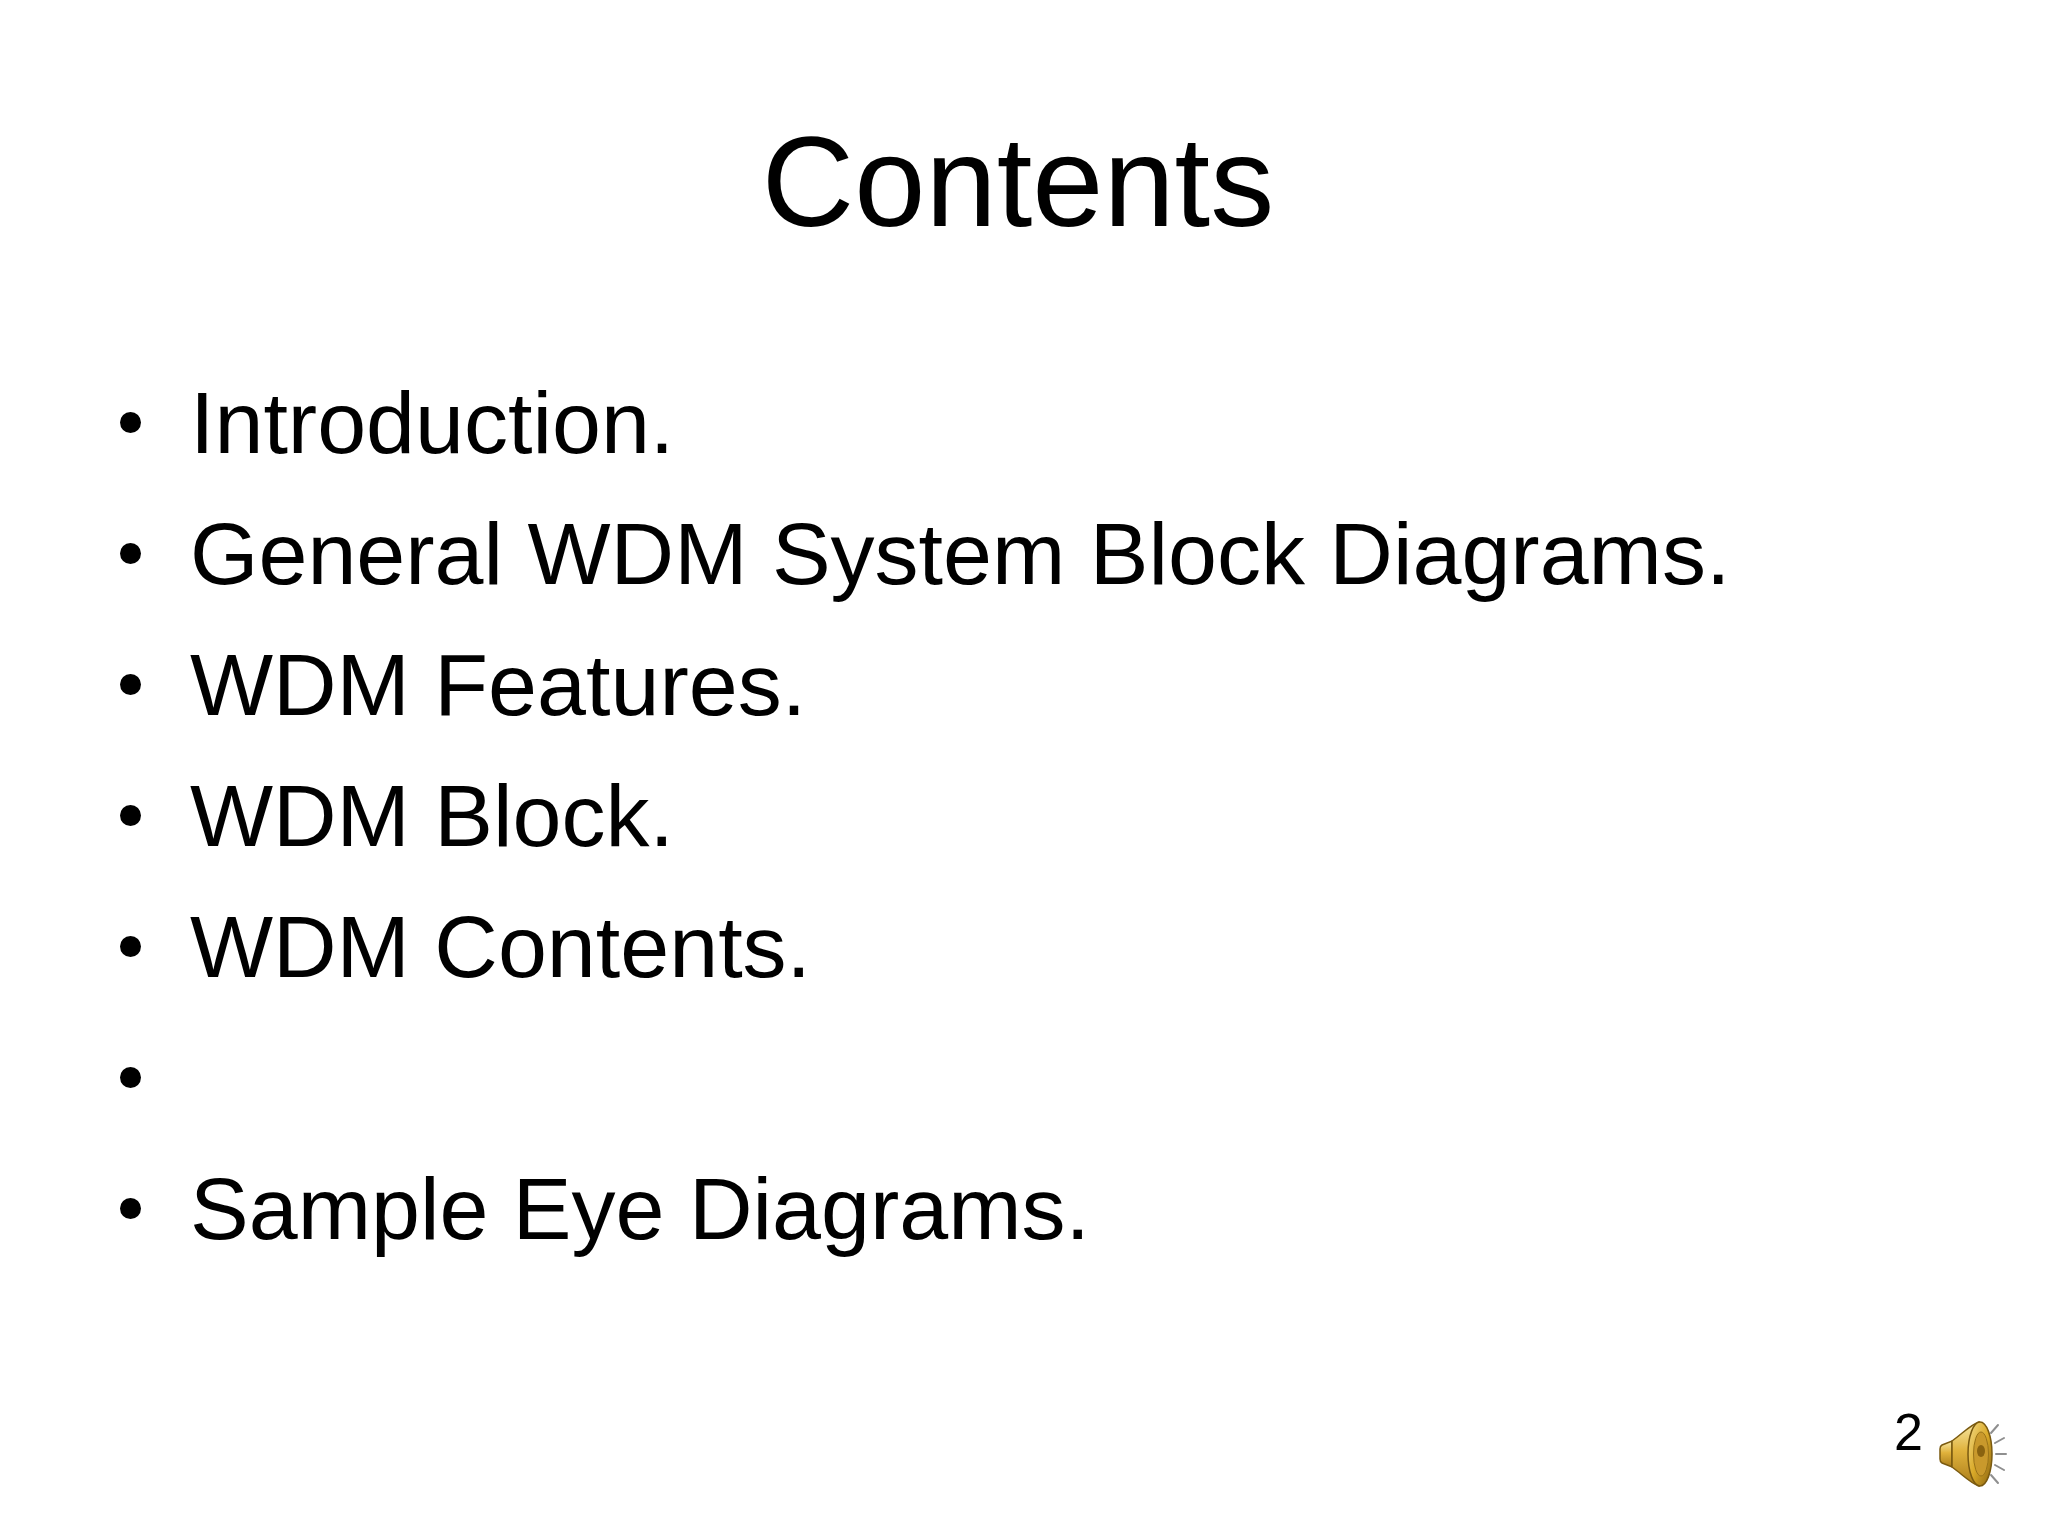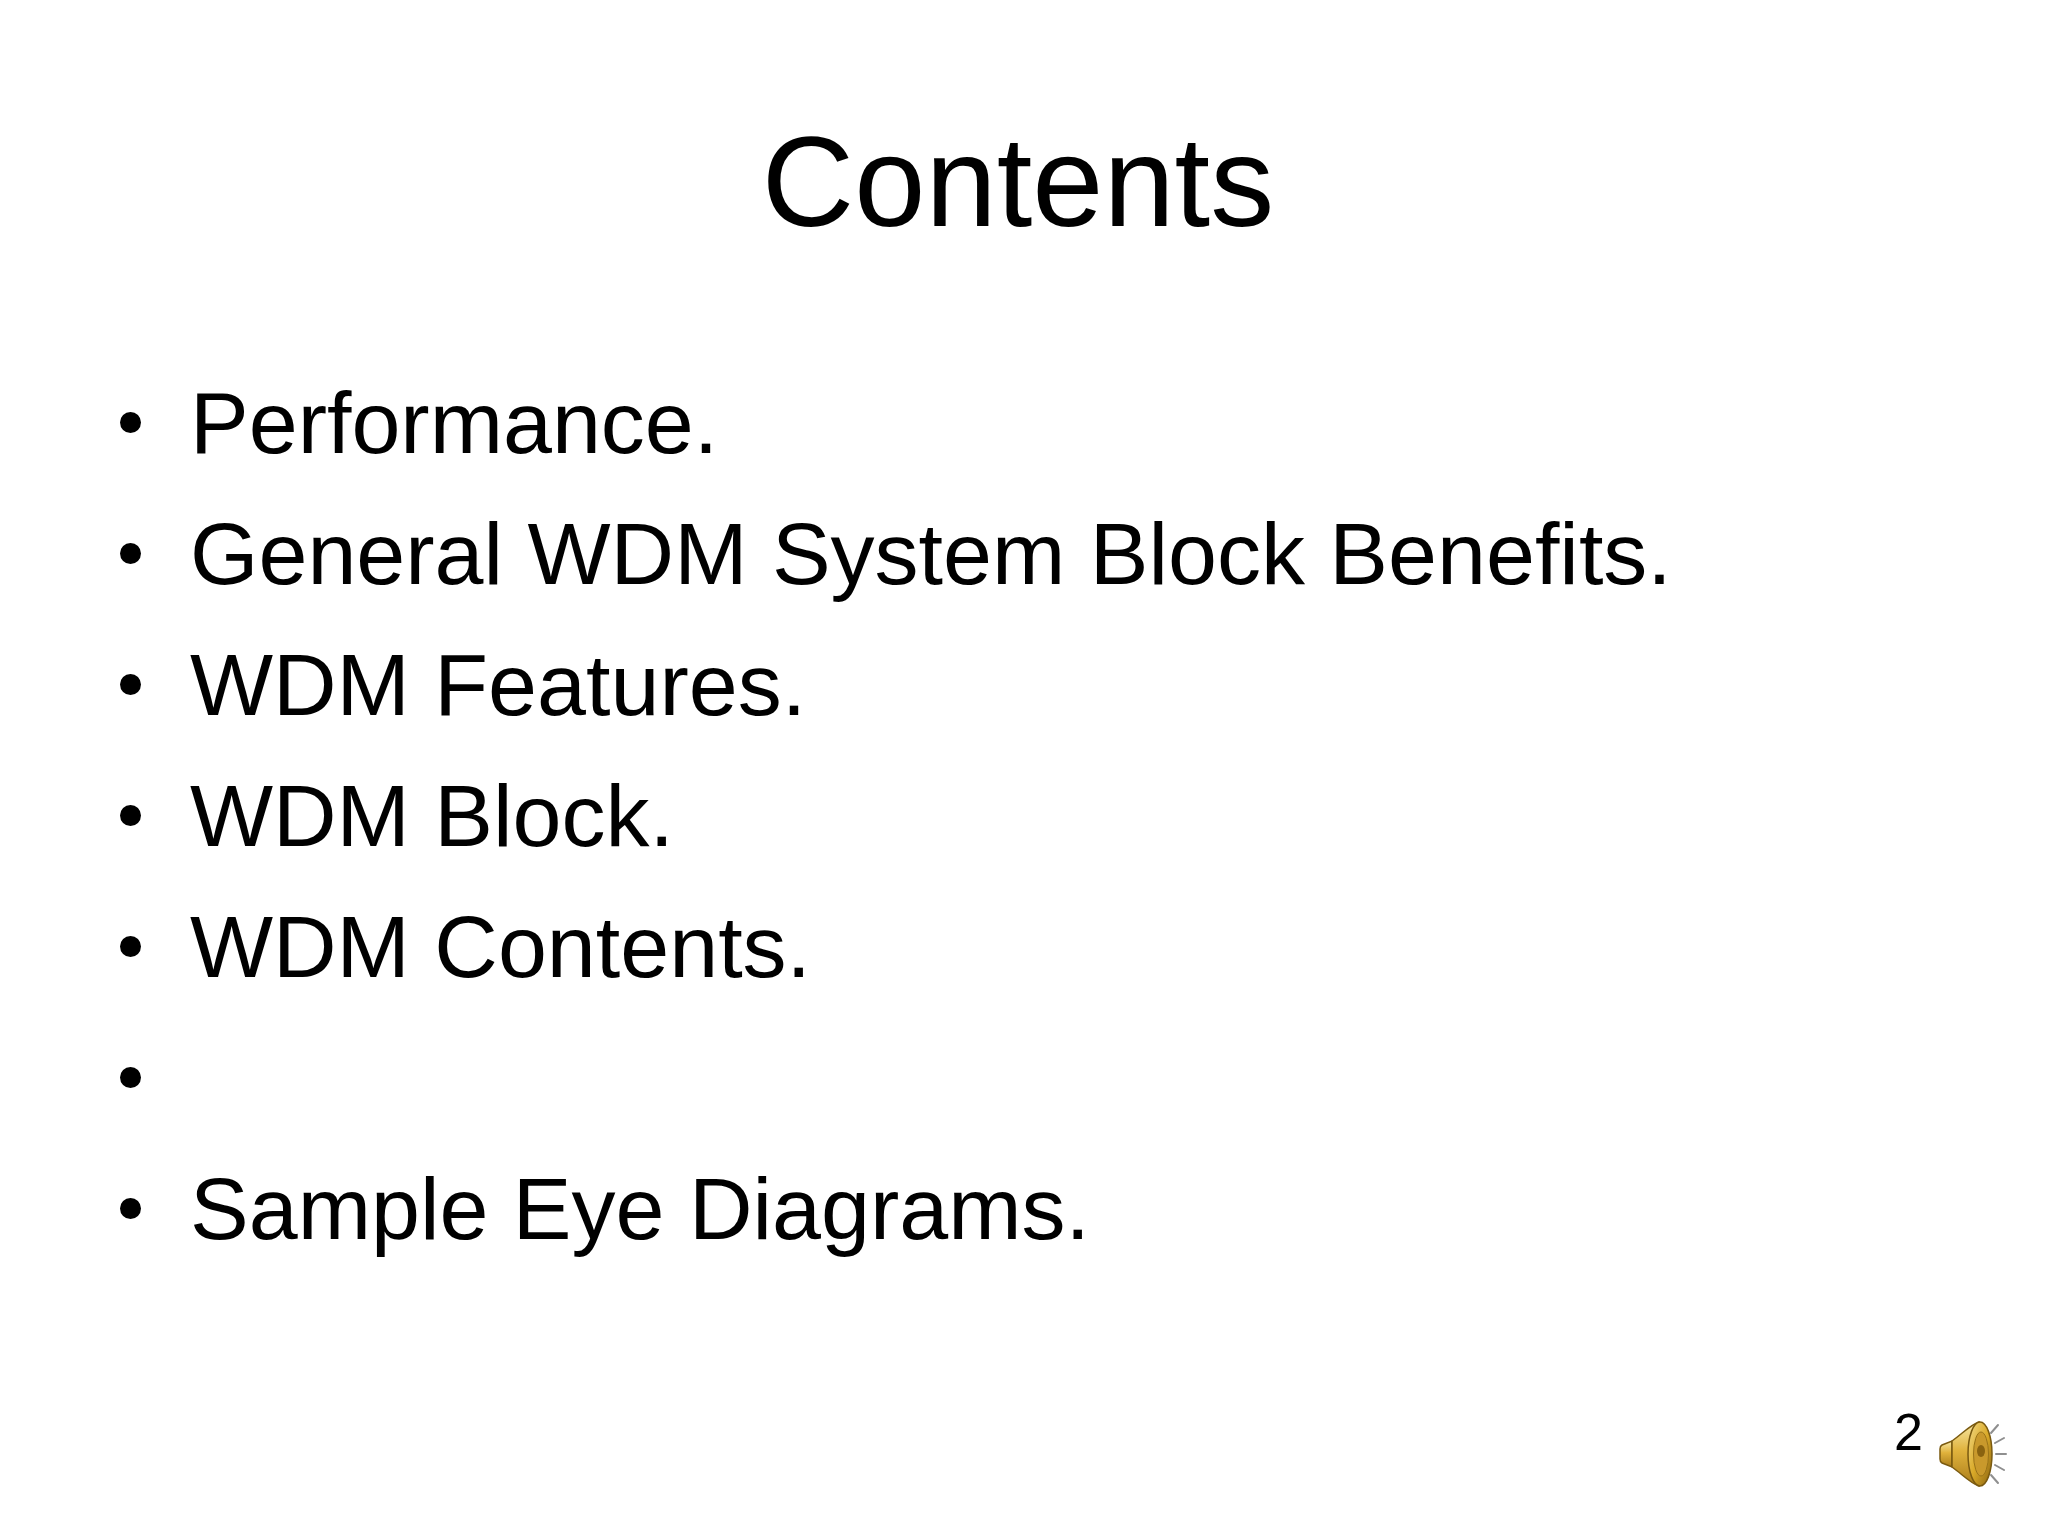--- a/index.html
+++ b/index.html
@@ -74,25 +74,25 @@
 </head>
 <body>
 
 <div class="slide">
 
   <h1 class="title">Contents</h1>
 
   <ul class="bullets">
     <li>
       <span class="dot"></span>
-      <span class="txt">Performance.</span>
+      <span class="txt">Introduction.</span>
     </li>
     <li>
       <span class="dot"></span>
-      <span class="txt">General WDM System Block Benefits.</span>
+      <span class="txt">General WDM System Block Diagrams.</span>
     </li>
     <li>
       <span class="dot"></span>
       <span class="txt">WDM Features.</span>
     </li>
     <li>
       <span class="dot"></span>
       <span class="txt">WDM Block.</span>
     </li>
     <li>

